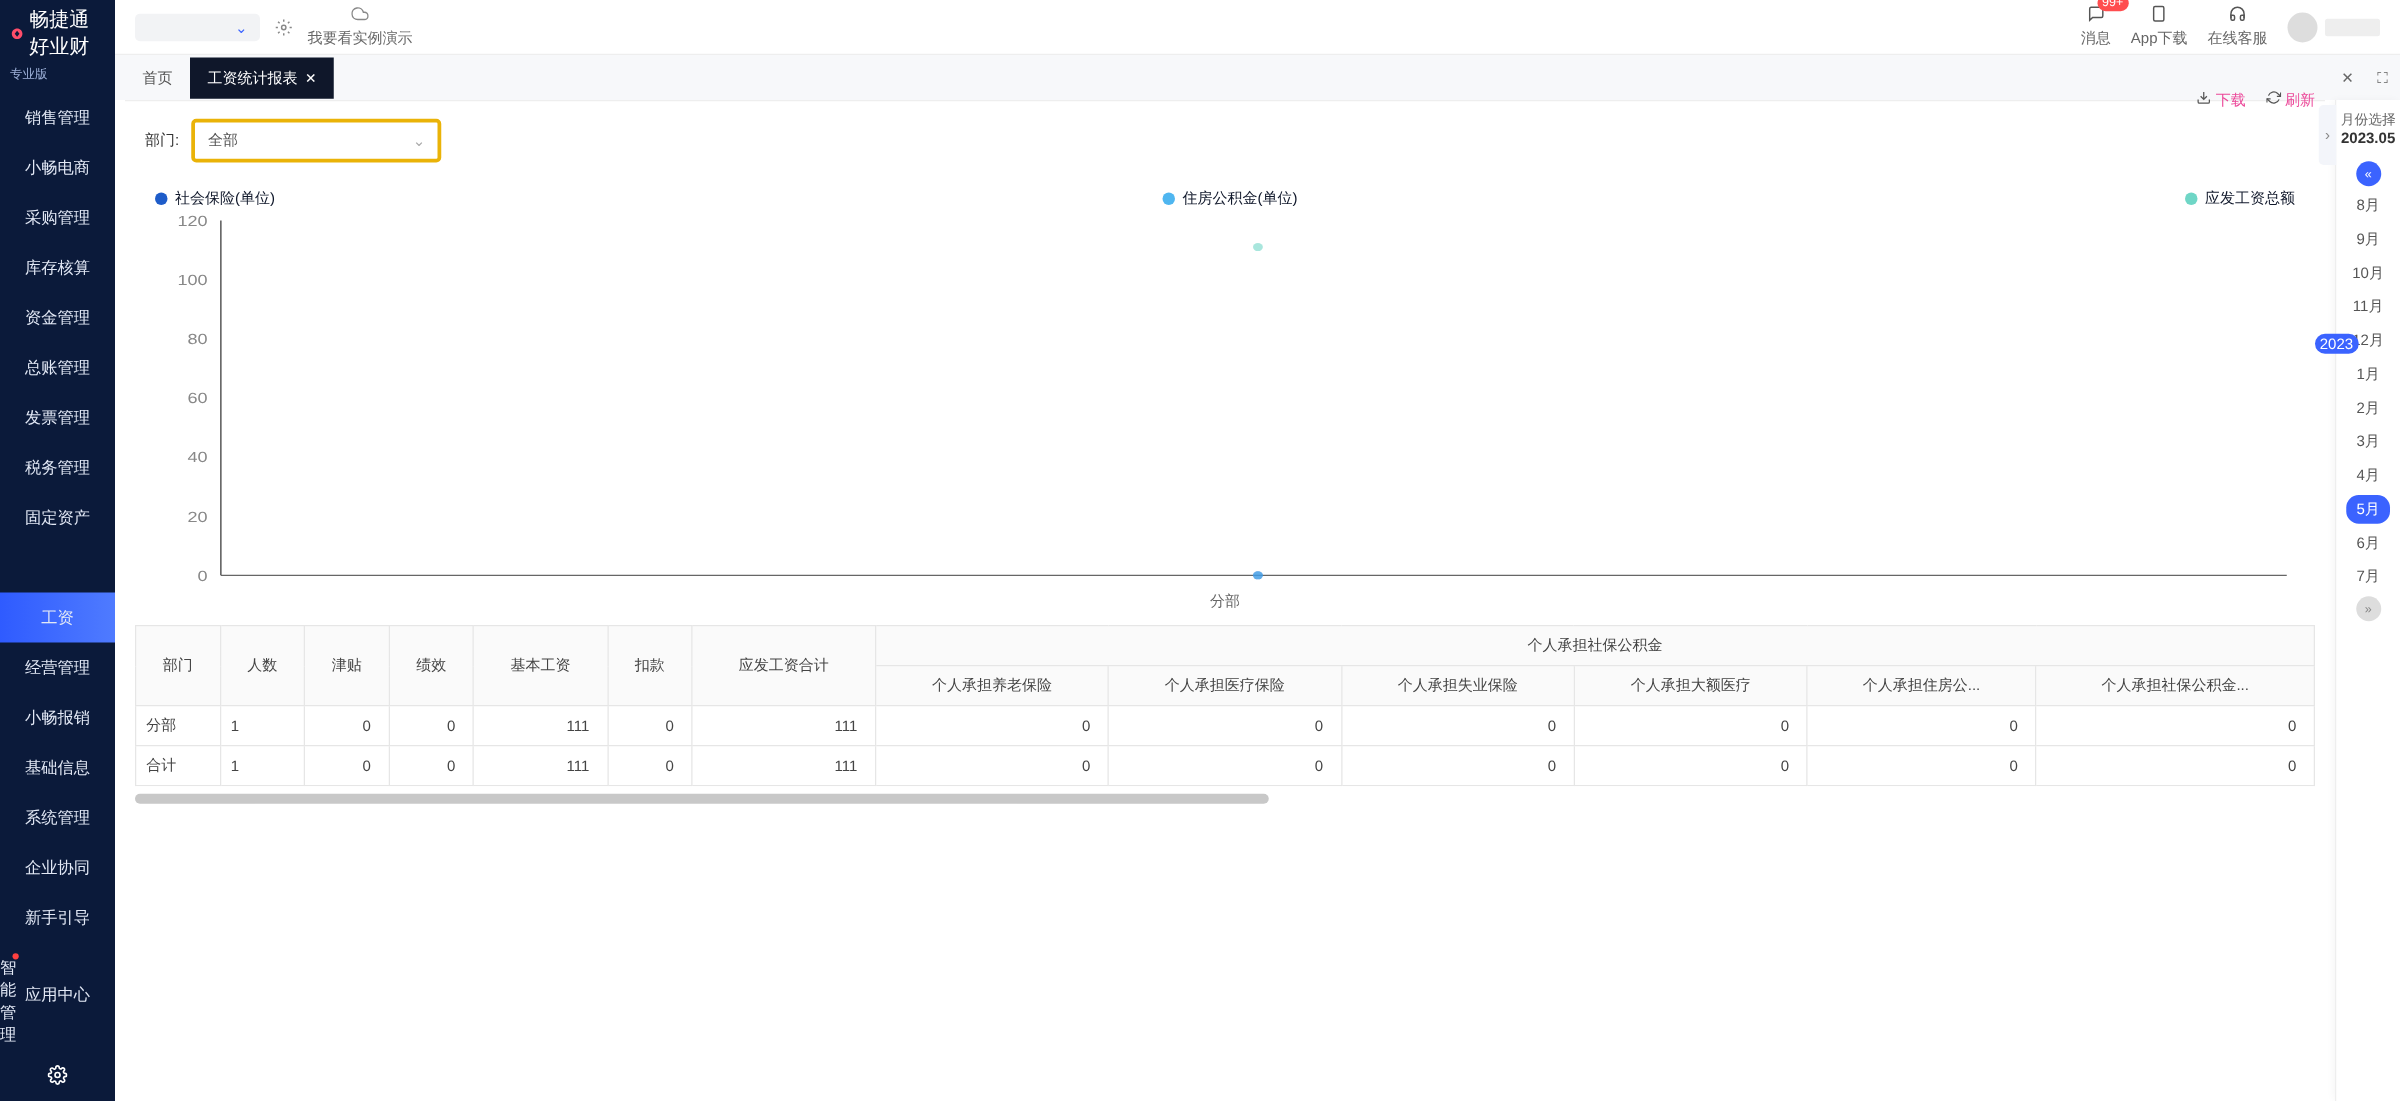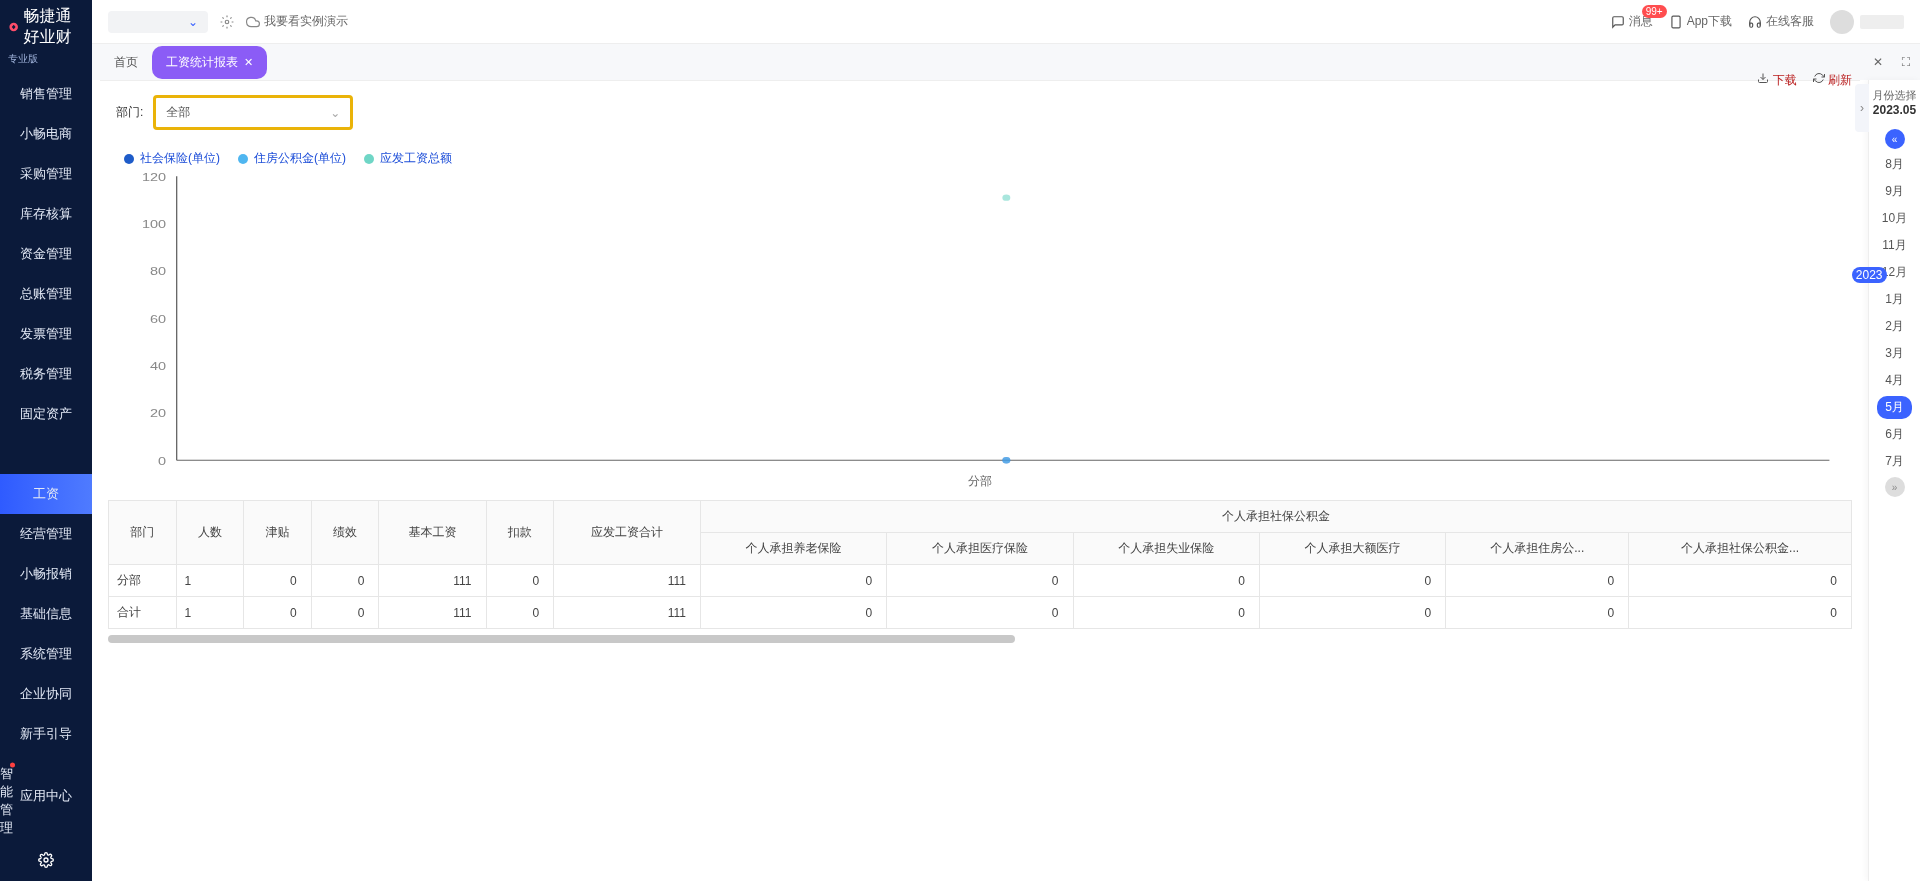--- a/index.html
+++ b/index.html
@@ -16,48 +16,48 @@
 .nav-item { text-align: center; font-size: 13px; padding: 11px 0; color: #e2e8f5; cursor: pointer; position: relative; }
 .nav-item.active { background: linear-gradient(90deg,#2f5bff,#4f7bff); margin-top: 40px; }
 .nav-item.dot::before { content: ""; position: absolute; left: 10px; top: 50%; width: 5px; height: 5px; border-radius: 50%; background: #ff4040; transform: translateY(-50%); }
 .sidebar-footer { text-align: center; padding: 10px 0; color: #fff; }
 
 
 .main { flex: 1; display: flex; flex-direction: column; background: #fff; min-width: 0; }
 .topbar { height: 44px; display: flex; align-items: center; padding: 0 16px; border-bottom: 1px solid #eee; gap: 12px; }
 .company-select { background: #f2f3f5; color: #666; border-radius: 4px; padding: 4px 10px; display: flex; align-items: center; gap: 70px; }
 .caret-down { color: #3b63ff; }
-.topbar .icon-btn { color: #666; cursor: pointer; display: flex; align-items: center; gap: 4px; }
+.topbar .icon-btn { color: #666; cursor: pointer; display: flex; align-items: center; gap: 4px; flex-direction: column; }
 .topbar-right { margin-left: auto; display: flex; align-items: center; gap: 16px; color: #555; }
 .badge { position: relative; }
 .badge::after { content: attr(data-badge); position: absolute; top: -8px; right: -14px; background: #ff4d4f; color: #fff; font-size: 10px; padding: 1px 4px; border-radius: 8px; }
 .avatar { display: flex; align-items: center; gap: 6px; }
 .avatar-img { width: 24px; height: 24px; border-radius: 50%; background: #ddd; }
 
 
 .tabstrip { height: 36px; background: #f7f8fa; display: flex; align-items: center; padding: 0 8px; position: relative; }
 .tab { padding: 8px 14px; color: #555; cursor: pointer; display: flex; align-items: center; gap: 6px; }
-.tab.active { background: #8b5cf6; color: #fff; border-radius: 10px; }
+.tab.active { background: #0f172a; color: #fff; }
 .tab .close { font-size: 11px; }
 .tabstrip-right { position: absolute; right: 0; display: flex; }
 .square-btn { width: 28px; height: 28px; display: flex; align-items: center; justify-content: center; color: #666; cursor: pointer; }
 
 
 .content { flex: 1; padding: 0; position: relative; display: flex; min-height: 0; }
 .panel { flex: 1; background: #fff; display: flex; flex-direction: column; min-width: 0; padding: 0 8px; }
 .subtabs { display: flex; align-items: center; border-bottom: 1px solid #eee; padding: 0 8px; position: relative; }
 .subtab { padding: 14px 16px; color: #555; cursor: pointer; border-bottom: 2px solid transparent; }
 .subtab.active { color: #3b63ff; border-bottom-color: #3b63ff; }
-.subtab-actions { position: absolute; right: 8px; display: flex; gap: 16px; color: #b91c1c; }
+.subtab-actions { position: absolute; right: 8px; display: flex; gap: 16px; color: #ec4899; }
 .filter-row { display: flex; align-items: center; padding: 14px 16px; gap: 10px; }
 .select-box { border: 3px solid #eab308; border-radius: 4px; padding: 6px 10px; width: 200px; display: flex; justify-content: space-between; align-items: center; background: #fff; color: #555; }
 
 
 .chart-wrap { padding: 0 24px 10px; }
-.legend { display: flex; justify-content: flex-start; gap: 18px; padding: 6px 0 4px; color: #1d4ed8; }
+.legend { display: flex; justify-content: space-between; gap: 18px; padding: 6px 0 4px; color: #0f172a; }
 .legend-item { display: flex; align-items: center; gap: 6px; }
 .dot { width: 10px; height: 10px; border-radius: 50%; }
 .chart { position: relative; height: 300px; }
 .chart svg { width: 100%; height: 100%; }
 .axis-label { font-size: 11px; fill: #888; }
 .xlbl { text-align: center; color: #666; font-size: 12px; padding-top: 2px; }
 
 
 .table-wrap { padding: 0 8px; overflow-x: auto; }
 table { border-collapse: collapse; width: 100%; min-width: 1480px; font-size: 12px; }

